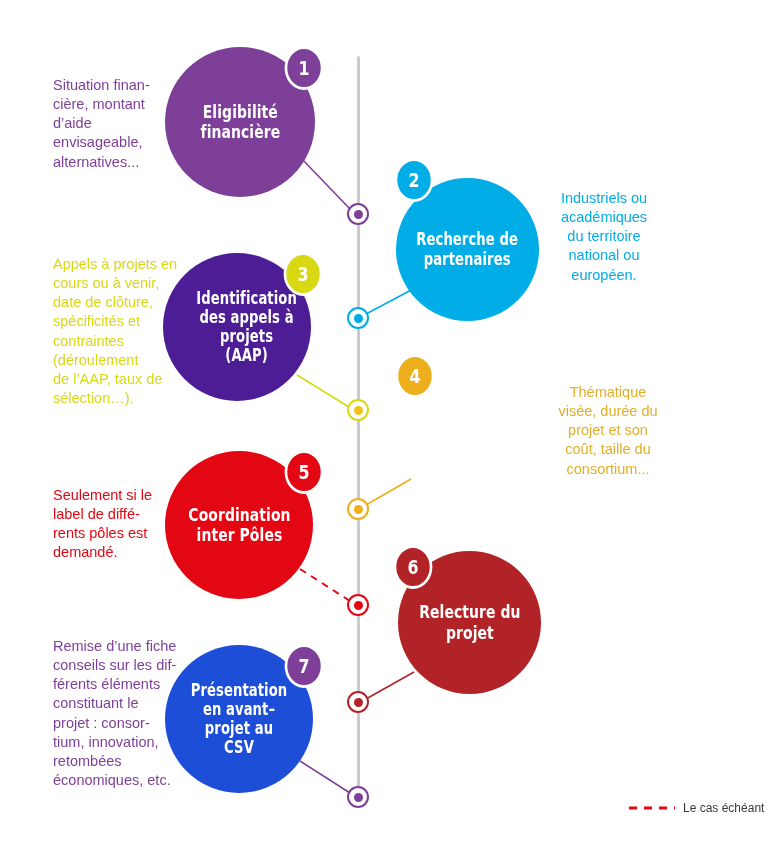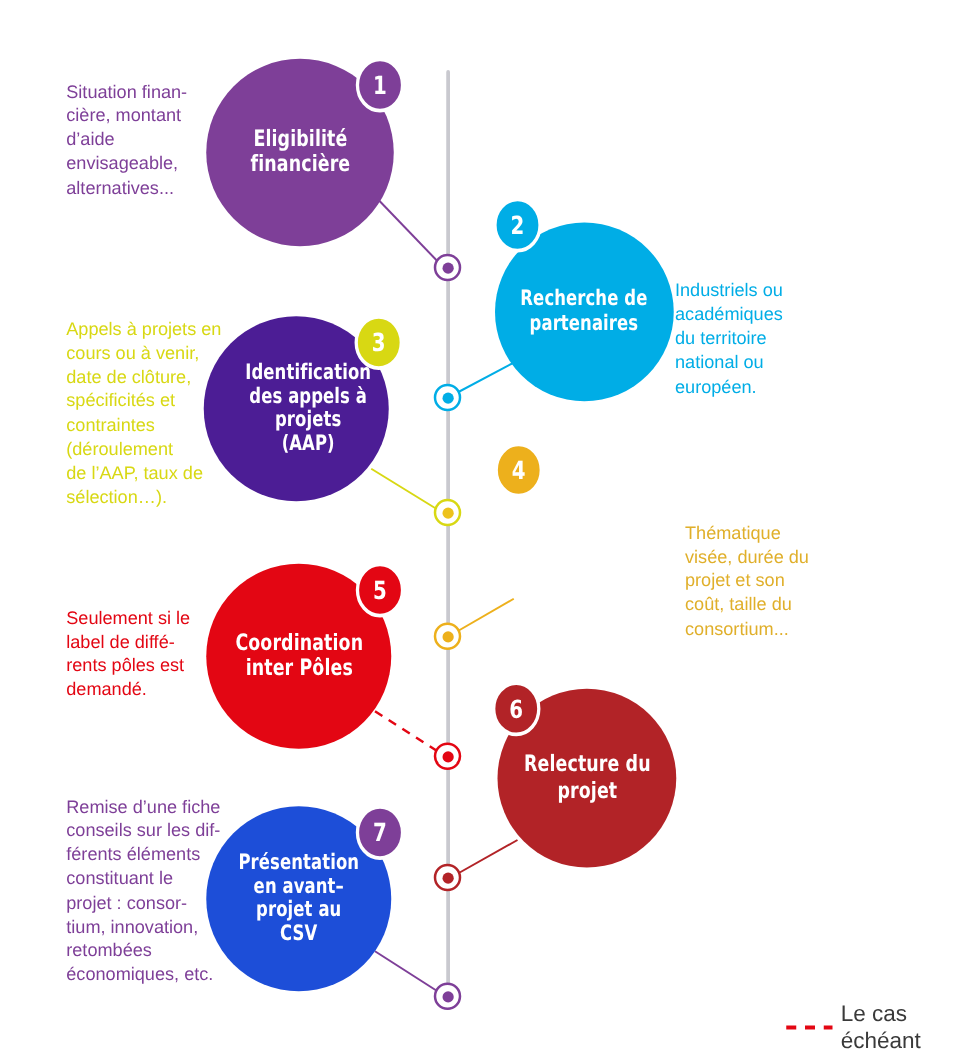--- a/index.html
+++ b/index.html
@@ -83,33 +83,33 @@
     transform: scaleX(0.88);
   }
   
   .desc {
     position: absolute;
     font-size: 14.5px;
     line-height: 1.32;
     font-family: "Liberation Sans", sans-serif;
   }
   .desc.left  { text-align: left; }
-  .desc.right { text-align: left; margin-top: 35px; }
+  .desc.right { text-align: center; }
   
   .connector { position: absolute; overflow: visible; }
   
   .legend {
     position: absolute;
     display: flex;
     align-items: center;
     gap: 7px;
   }
   .legend-dash { display: block; }
   .legend-label {
-    font-size: 18px;
+    font-size: 12px;
     color: #3a3a3a;
     font-family: "Liberation Sans", sans-serif;
   }
 </style>
 </head>
 <body>
 
 <div id="infographic">
 
   <div class="axis-line"></div>
@@ -153,21 +153,21 @@
     <span class="dot" style="background:#7E3F98;"></span>
   </div>
 
   <div class="step-circle" style="left:165px; top:47px; width:150px; height:150px; background:#7E3F98;">
     <div class="step-title" style="font-size:18px; white-space:pre-line;">Eligibilité
 financière</div>
   </div>
   <div class="badge" style="left:282px; top:46px; background:#7E3F98;">
     <span>1</span>
   </div>
-  <div class="desc left" style="left:53px; top:65px; width:140px; color:#7E3F98; white-space:pre-line;">Situation finan-
+  <div class="desc left" style="left:53px; top:76px; width:140px; color:#7E3F98; white-space:pre-line;">Situation finan-
 cière, montant
 d’aide
 envisageable,
 alternatives...</div>
 
   <div class="step-circle" style="left:396px; top:178px; width:143px; height:143px; background:#00ADE6;">
     <div class="step-title" style="font-size:17px; white-space:pre-line;">Recherche de
 partenaires</div>
   </div>
   <div class="badge" style="left:392px; top:158px; background:#00ADE6;">

